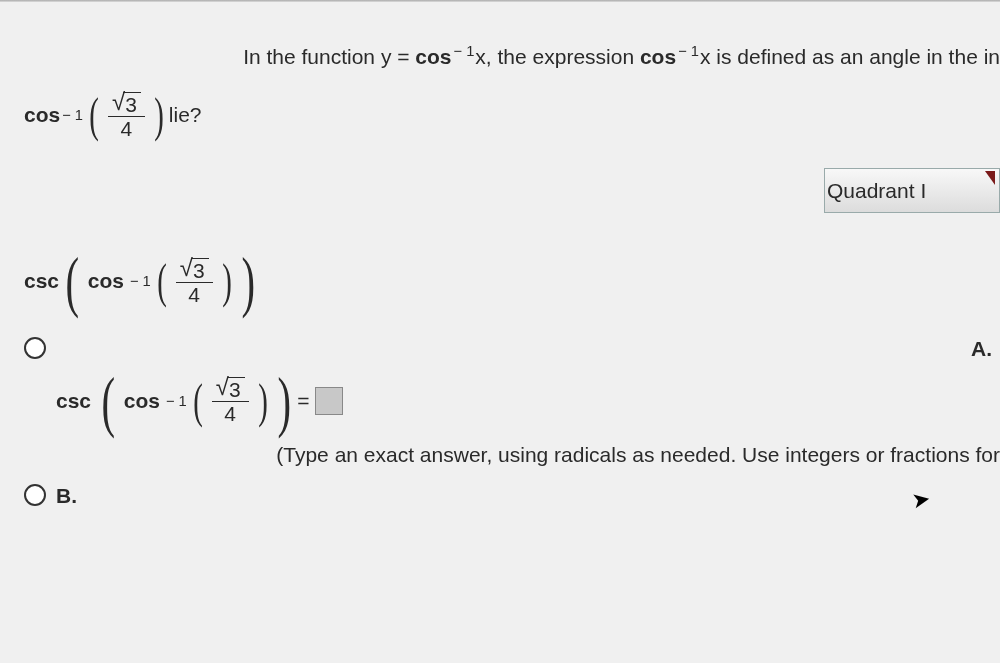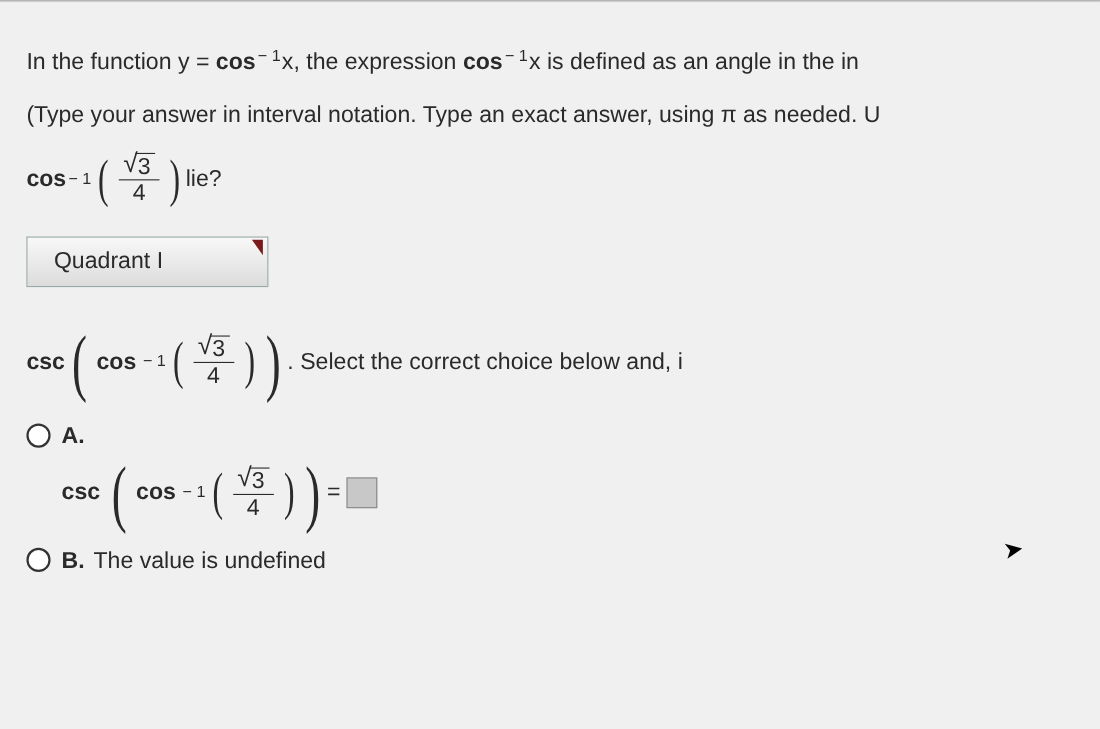--- a/index.html
+++ b/index.html
@@ -10,20 +10,21 @@
     color: #2a2a2a;
     background: #f0f0f0;
     width: 1000px;
     height: 663px;
     overflow: hidden;
     position: relative;
   }
   .content {
     padding: 30px 0 0 24px;
     line-height: 1.5;
+    text-align: right;
   }
   .para {
     margin-bottom: 16px;
     white-space: nowrap;
   }
   .sup {
     font-size: 0.7em;
     vertical-align: super;
     margin-left: 2px;
     margin-right: 1px;
@@ -82,21 +83,21 @@
   .sqrt-arg {
     border-top: 1.5px solid #2a2a2a;
     padding: 0 4px 0 2px;
     margin-left: -2px;
   }
   .dropdown {
     display: inline-flex;
     align-items: center;
     background: linear-gradient(#f8f8f8,#dcdcdc);
     border: 1px solid #9aa;
-    padding: 6px 24px;
+    padding: 6px 2px;
     margin-top: 10px;
     margin-bottom: 16px;
     position: relative;
     min-width: 170px;
   }
   .dropdown .dd-caret {
     position: absolute;
     right: 4px;
     top: 2px;
     width: 0; height: 0;
@@ -151,21 +152,20 @@
 <body>
 
 <div class="hr-top"></div>
 
 <div class="content nowrap-cut">
 
   <div class="para">
     <span>In the function y = </span><span class="bold">cos</span><span class="sup">− 1</span><span>x, the expression </span><span class="bold">cos</span><span class="sup">− 1</span><span>x is defined as an angle in the in</span>
   </div>
 
-  <div class="para">(Type your answer in interval notation. Type an exact answer, using π as needed. U</div>
 
   <div class="inline-row">
     <span class="bold">cos</span>
     <span class="sup">− 1</span>
     <div class="paren paren-sm">
       <div class="frac">
         <div class="num">
           <span class="sqrt">
             <span class="sqrt-sym">√</span>
             <span class="sqrt-arg">3</span>
@@ -194,21 +194,20 @@
             <span class="sqrt">
               <span class="sqrt-sym">√</span>
               <span class="sqrt-arg">3</span>
             </span>
           </div>
           <div class="bar"></div>
           <div class="den">4</div>
         </div>
       </div>
     </div>
-    <span>. Select the correct choice below and, i</span>
   </div>
 
   <div class="radio-row">
     <div class="radio"></div>
     <div style="flex:1">
       <div class="opt-label">A.</div>
       <div class="inline-row" style="margin-top:2px;margin-bottom:2px">
         <span class="bold" style="margin-right:4px">csc</span>
         <div class="paren paren-lg">
           <span class="bold" style="margin:0 4px">cos</span>
@@ -225,24 +224,24 @@
               <div class="den">4</div>
             </div>
           </div>
         </div>
         <span> = </span>
         <span class="eq-box"></span>
       </div>
     </div>
   </div>
 
+  <div class="sub-note">(Type an exact answer, using radicals as needed. Use integers or fractions for</div>
 
   <div class="radio-row" style="margin-top:10px">
     <div class="radio"></div>
     <div style="display:flex;align-items:center">
       <span class="opt-label">B.</span>
-      <span>The value is undefined</span>
     </div>
   </div>
 
 </div>
 
 <div class="cursor">➤</div>
 
 </body></html>

